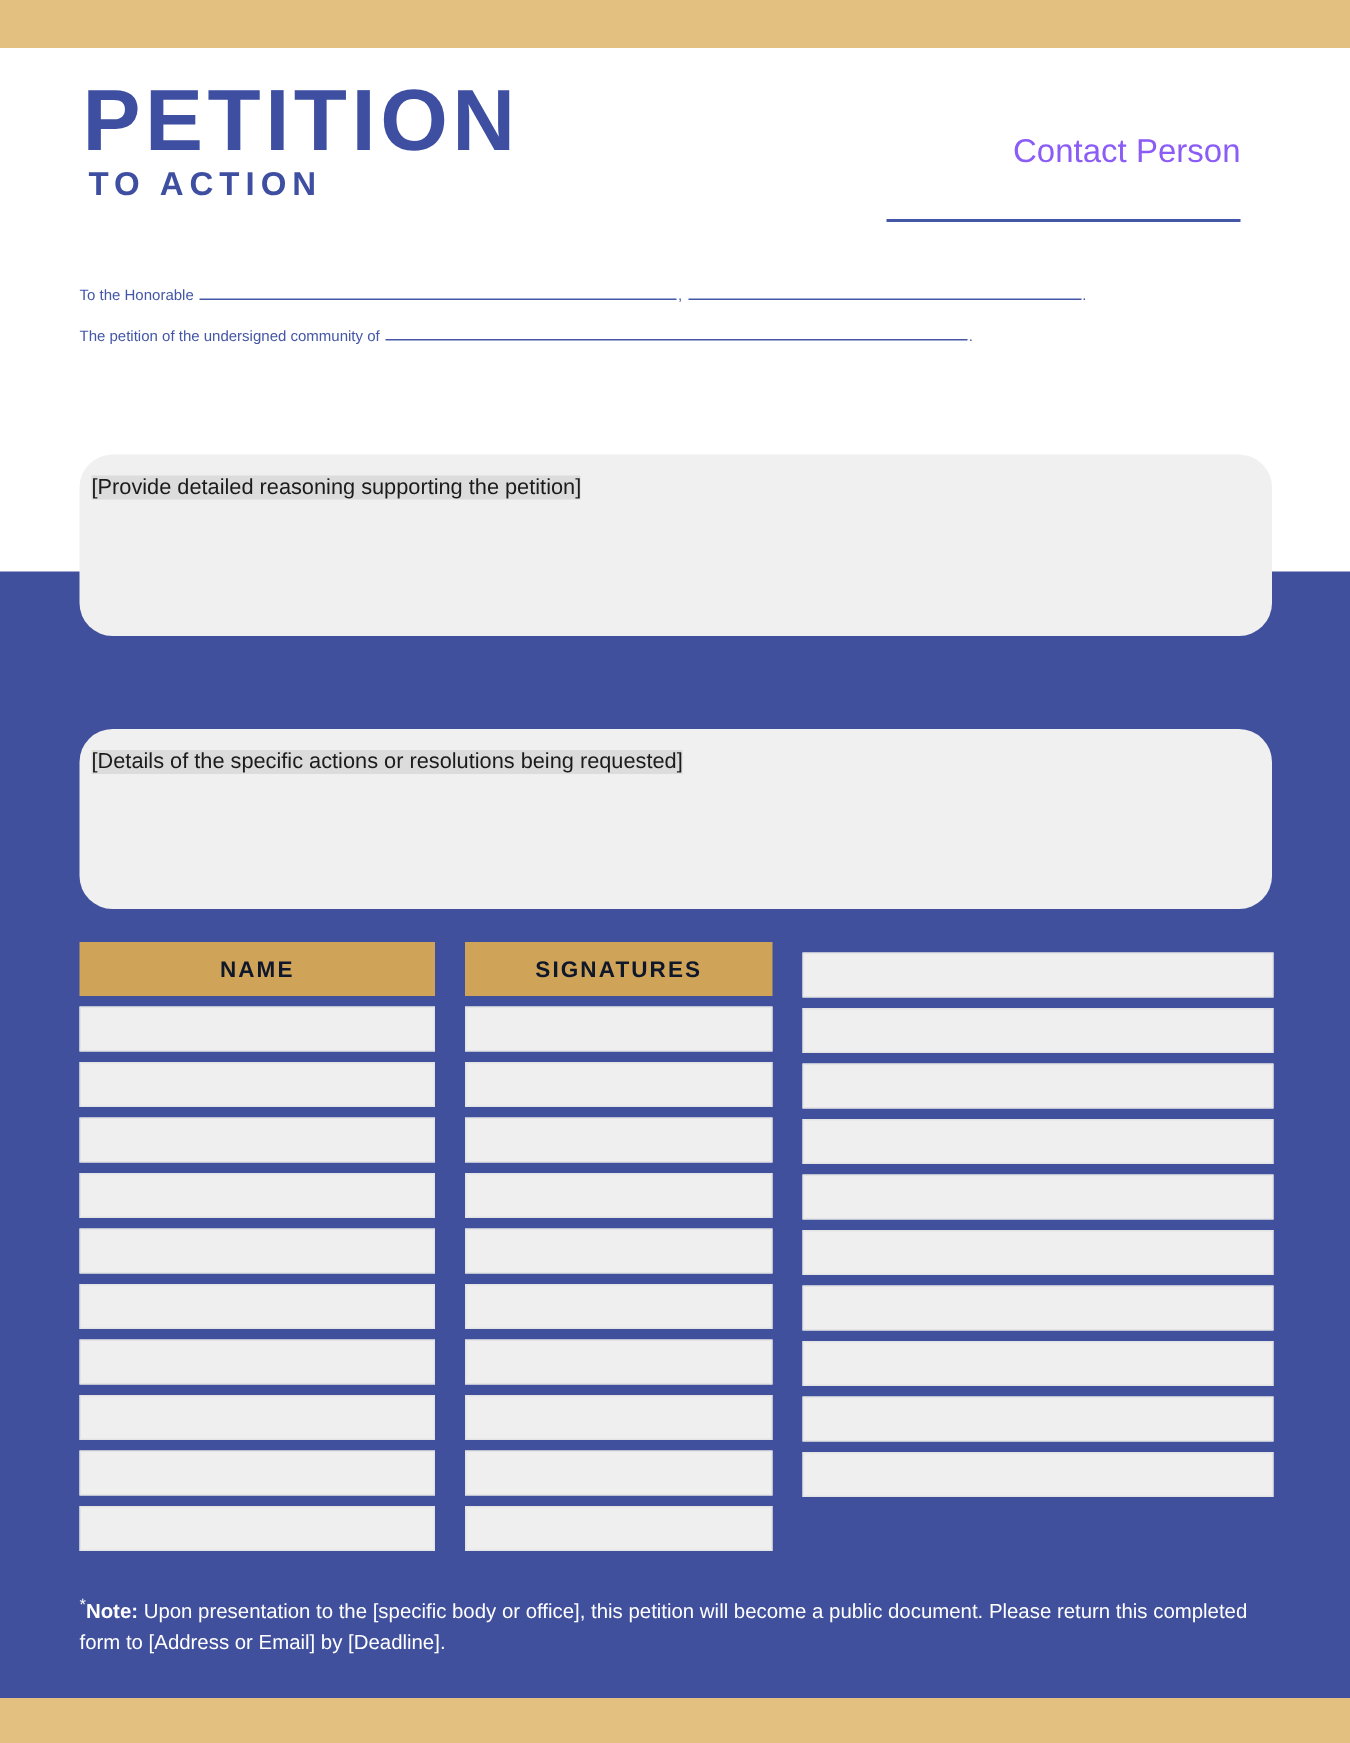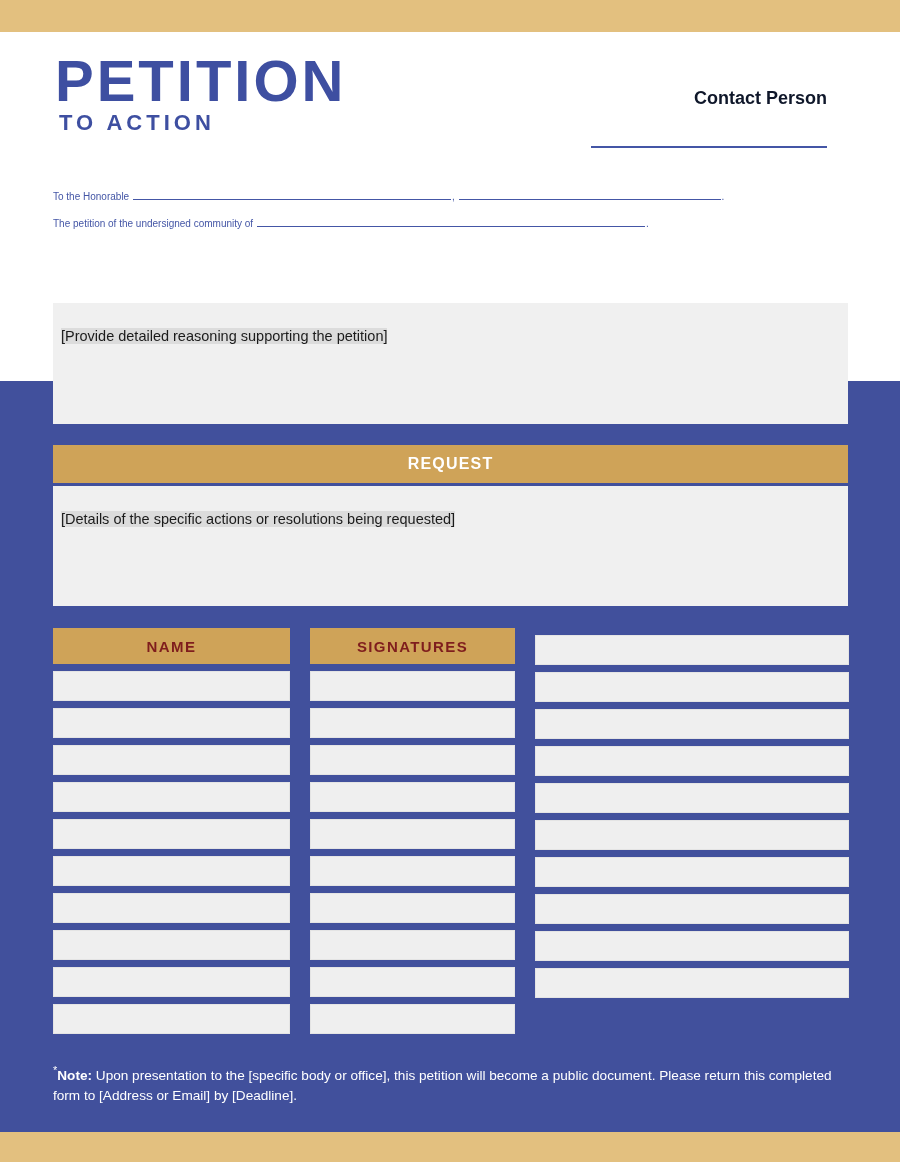--- a/index.html
+++ b/index.html
@@ -63,23 +63,23 @@
     font-size: 22px;
     font-weight: 700;
     letter-spacing: 4px;
     color: #3e4fa1;
     line-height: 1;
     white-space: nowrap;
   }
   .contact-label {
     position: absolute;
     right: 18px; top: 36px;
-    font-size: 18px;
-    font-weight: 700;
-    color: #0f172a;
+    font-size: 22px;
+    font-weight: 400;
+    color: #8b5cf6;
     white-space: nowrap;
   }
   .contact-rule {
     position: absolute;
     right: 18px; top: 94px;
     width: 236px;
     height: 0;
     border-bottom: 2px solid #4456a6;
   }
 
@@ -120,21 +120,22 @@
     font-weight: 700;
     letter-spacing: 1.2px;
     display: flex;
     align-items: center;
     justify-content: center;
   }
   .section-body {
     position: absolute;
     background: #f0f0f0;
     box-sizing: border-box;
-    padding: 24px 0 0 8px;
+    padding: 13px 0 0 8px;
+    border-radius: 22px;
   }
   .placeholder-text {
     display: inline;
     font-size: 14.5px;
     color: #1b1b1b;
     background: #dcdcdc;
     line-height: 19px;
   }
 
   #arg-head  { left: 53px; top: 262px;  width: 795px; }
@@ -152,21 +153,21 @@
     position: absolute;
     top: 0;
   }
   #col-name { left: 0px;   width: 237px; }
   #col-sign { left: 257px; width: 205px; }
   #col-addr { left: 482px; width: 314px; }
 
   .col-head {
     height: 36px;
     background: #cfa358;
-    color: #7f1d1d;
+    color: #0f172a;
     font-size: 15px;
     font-weight: 700;
     letter-spacing: 1.4px;
     display: flex;
     align-items: center;
     justify-content: center;
     box-sizing: border-box;
   }
   .row-cell {
     height: 30px;
@@ -216,21 +217,20 @@
     <div class="addr-line">
       <span class="txt">The petition of the undersigned community of</span>
       <span class="blank blank-c"></span><span class="punct">.</span>
     </div>
   </div>
 
   <div class="section-body" id="arg-body">
     <span class="placeholder-text">[Provide detailed reasoning supporting the petition]</span>
   </div>
 
-  <div class="section-head" id="req-head">REQUEST</div>
   <div class="section-body" id="req-body">
     <span class="placeholder-text">[Details of the specific actions or resolutions being requested]</span>
   </div>
 
   <div class="sig-table">
     <div class="sig-col" id="col-name">
       <div class="col-head">NAME</div>
       <div>
           <div class="row-cell"></div>
           <div class="row-cell"></div>

